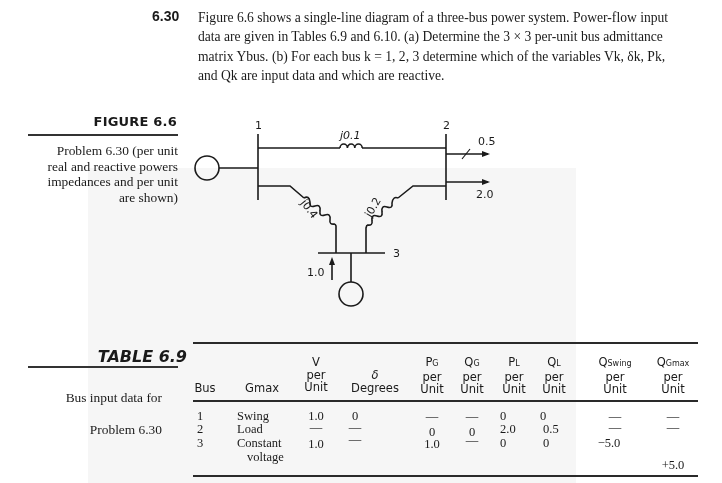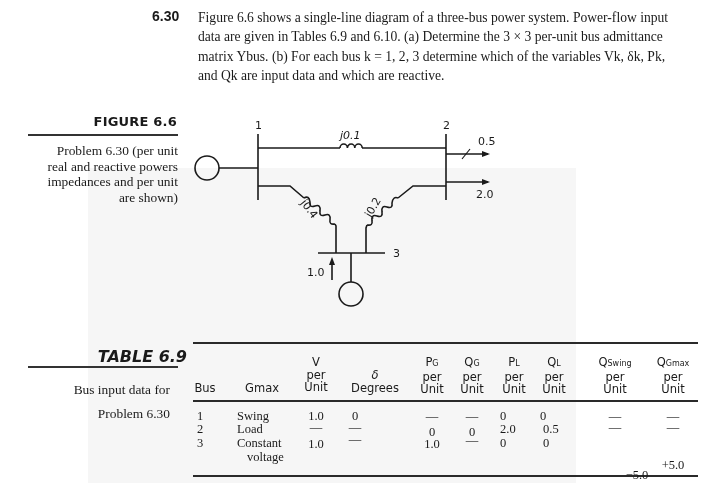--- a/index.html
+++ b/index.html
@@ -8,21 +8,21 @@
   .serif { font-family:"Liberation Serif", "DejaVu Serif", serif; }
   .prob-num { position:absolute; left:152px; top:8px; font-family:"Liberation Sans", sans-serif; font-weight:bold; font-size:14px; }
   .prob-text { position:absolute; left:198px; top:8px; width:510px; font-size:13.6px; line-height:19.3px; text-align:justify; }
   .prob-text p { margin:0; }
   .fig-label { position:absolute; right:545px; top:114px; font-family:"DejaVu Sans", sans-serif; font-weight:bold; font-size:13px; letter-spacing:0.2px; }
   .label-rule { position:absolute; height:1.5px; background:#333; }
   .fig-caption { position:absolute; left:20px; top:143px; width:158px; text-align:right; font-size:13.4px; line-height:15.5px; }
   .fig-caption p { margin:0; }
   .tbl-label { position:absolute; right:535px; top:347px; font-family:"DejaVu Sans", sans-serif; font-weight:bold; font-size:16px;font-style:italic; }
   .tbl-caption { position:absolute; left:20px; top:374px; width:158px; text-align:right; font-size:13.4px; line-height:15.5px; }
-  .tbl-caption p { margin:8px; }
+  .tbl-caption p { margin:16px; }
   svg.diagram { position:absolute; left:0; top:0; }
   .dlabel { font-family:"DejaVu Sans", sans-serif; font-size:11px; fill:#1a1a1a; }
   .rule { position:absolute; left:193px; width:505px; height:1.5px; background:#2a2a2a; }
   .hdr { position:absolute; font-family:"DejaVu Sans", sans-serif; font-size:11.5px; text-align:center; line-height:12.5px; }
   .hdr .sub { font-size:8px; }
   .cell { position:absolute; font-family:"Liberation Serif", serif; font-size:12.5px; line-height:12.5px; }
   .c { text-align:center; }
 </style>
 </head>
 <body>
@@ -175,15 +175,15 @@
 <div>
   <div class="cell" style="left:197px; top:437px;">3</div>
   <div class="cell" style="left:237px; top:437px;">Constant</div>
   <div class="cell" style="left:247px; top:451px;">voltage</div>
   <div class="cell c" style="left:296px; top:438px; width:40px;">1.0</div>
   <div class="cell c" style="left:340px; top:433px; width:30px;">—</div>
   <div class="cell c" style="left:412px; top:438px; width:40px;">1.0</div>
   <div class="cell c" style="left:452px; top:434px; width:40px;">—</div>
   <div class="cell" style="left:500px; top:437px;">0</div>
   <div class="cell" style="left:543px; top:437px;">0</div>
-  <div class="cell c" style="left:612px; top:437px; width:50px;margin-top:32px;">−5.0</div>
+  <div class="cell c" style="left:584px; top:437px; width:50px;">−5.0</div>
   <div class="cell c" style="left:648px; top:459px; width:50px;text-align:center;">+5.0</div>
 </div>
 
 </body></html>

